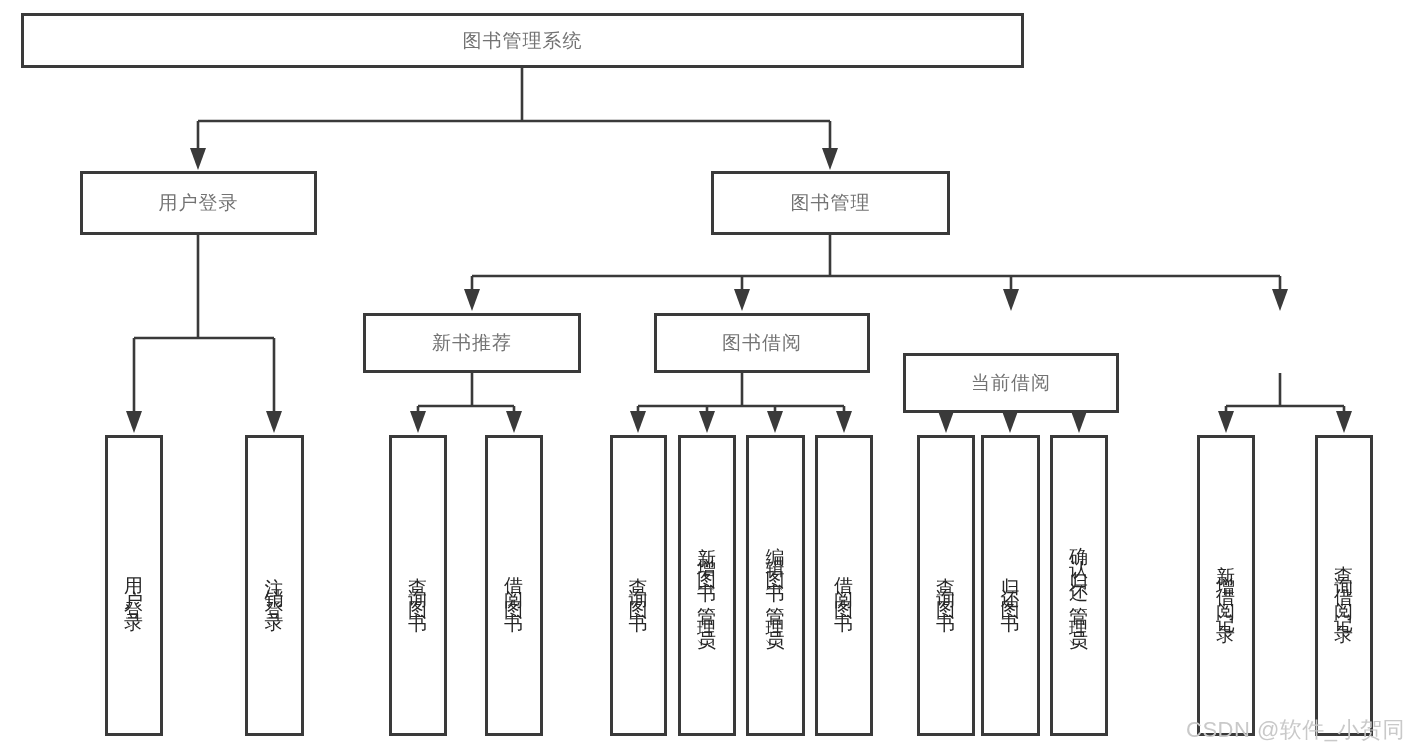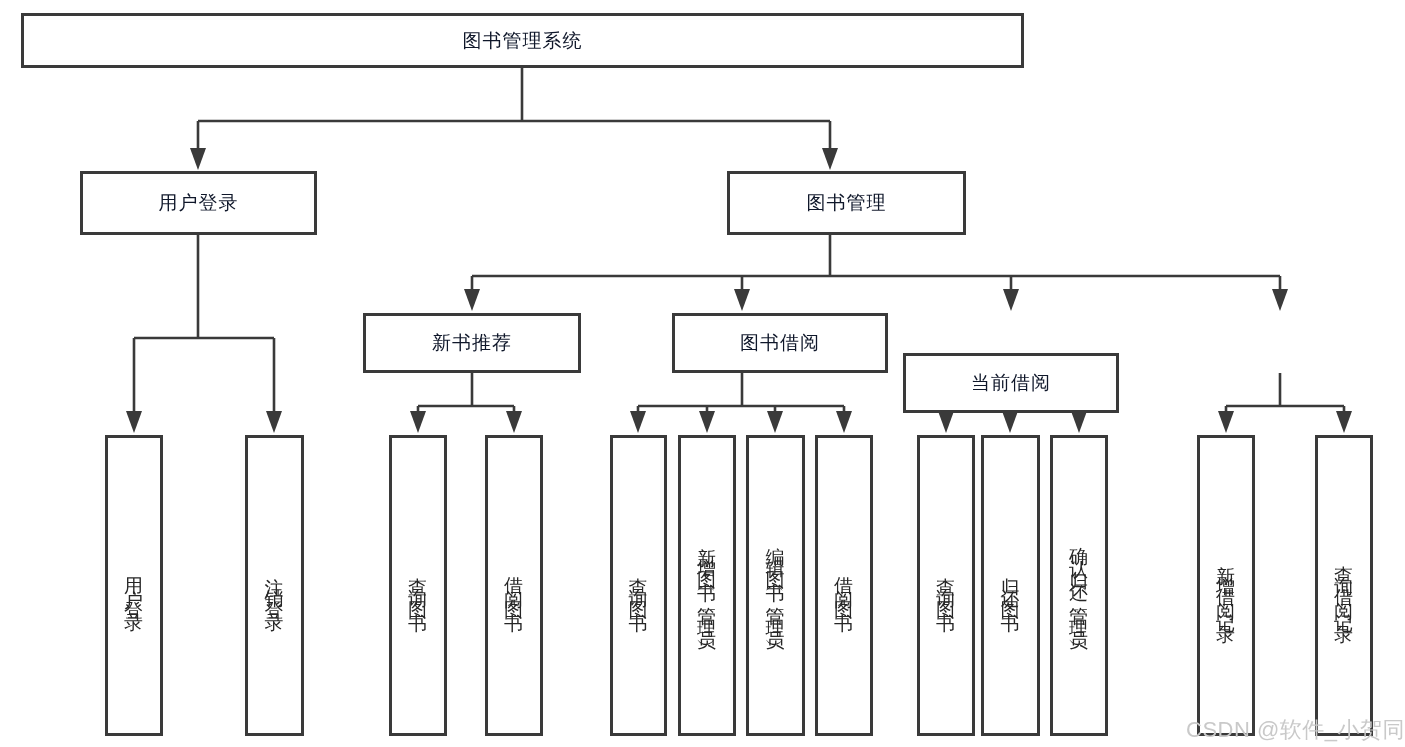--- a/index.html
+++ b/index.html
@@ -9,21 +9,21 @@
     background:#ffffff;
     font-family:"Liberation Sans","DejaVu Sans",sans-serif;
     overflow:hidden;
   }
   .node{
     position:absolute;
     box-sizing:border-box;
     border:3px solid #3a3a3a;
     background:#ffffff;
     display:flex;align-items:center;justify-content:center;
-    font-size:19px;letter-spacing:1px;color:#0f172a;
+    font-size:19px;letter-spacing:1px;color:#737373;
     z-index:2;
   }
   .leaf{
     position:absolute;
     box-sizing:border-box;
     border:3px solid #3a3a3a;
     background:#ffffff;
     display:flex;align-items:center;justify-content:center;
     writing-mode:vertical-rl;
     text-orientation:mixed;
@@ -119,24 +119,24 @@
       <line x1="1226" y1="406" x2="1226" y2="413"></line>
       <polygon points="1218,411 1234,411 1226,433"></polygon>
       <line x1="1344" y1="406" x2="1344" y2="413"></line>
       <polygon points="1336,411 1352,411 1344,433"></polygon>
     </g>
   </svg>
 
   <div class="node" style="left:21px;top:13px;width:1003px;height:55px;">图书管理系统</div>
 
   <div class="node" style="left:80px;top:171px;width:237px;height:64px;">用户登录</div>
-  <div class="node" style="left:711px;top:171px;width:239px;height:64px;margin-left:16px;">图书管理</div>
+  <div class="node" style="left:711px;top:171px;width:239px;height:64px;">图书管理</div>
 
   <div class="node" style="left:363px;top:313px;width:218px;height:60px;">新书推荐</div>
-  <div class="node" style="left:672px;top:313px;width:216px;height:60px;">图书借阅</div>
+  <div class="node" style="left:654px;top:313px;width:216px;height:60px;">图书借阅</div>
   <div class="node" style="left:903px;top:313px;width:216px;height:60px;margin-top:40px;">当前借阅</div>
 
   <div class="leaf" style="left:105px;top:435px;width:58px;height:301px;">用户登录</div>
   <div class="leaf" style="left:245px;top:435px;width:59px;height:301px;">注销登录</div>
 
   <div class="leaf" style="left:389px;top:435px;width:58px;height:301px;">查询图书</div>
   <div class="leaf" style="left:485px;top:435px;width:58px;height:301px;">借阅图书</div>
 
   <div class="leaf" style="left:610px;top:435px;width:57px;height:301px;">查询图书</div>
   <div class="leaf" style="left:678px;top:435px;width:58px;height:301px;">新增图书（管理员）</div>

